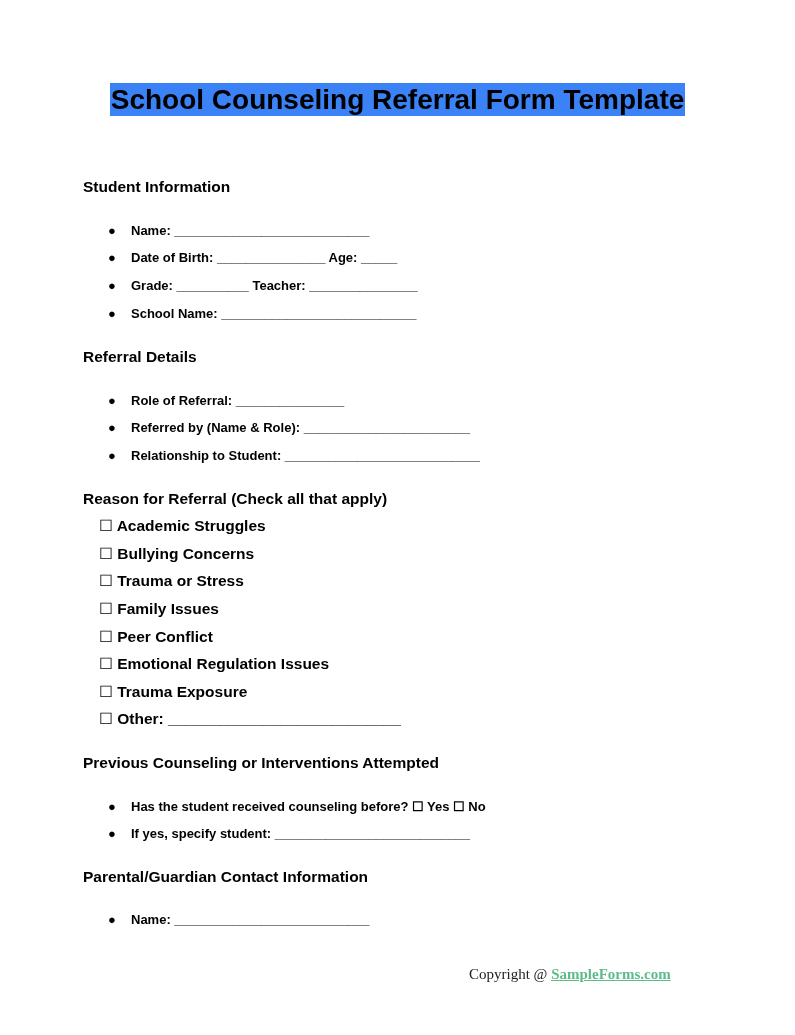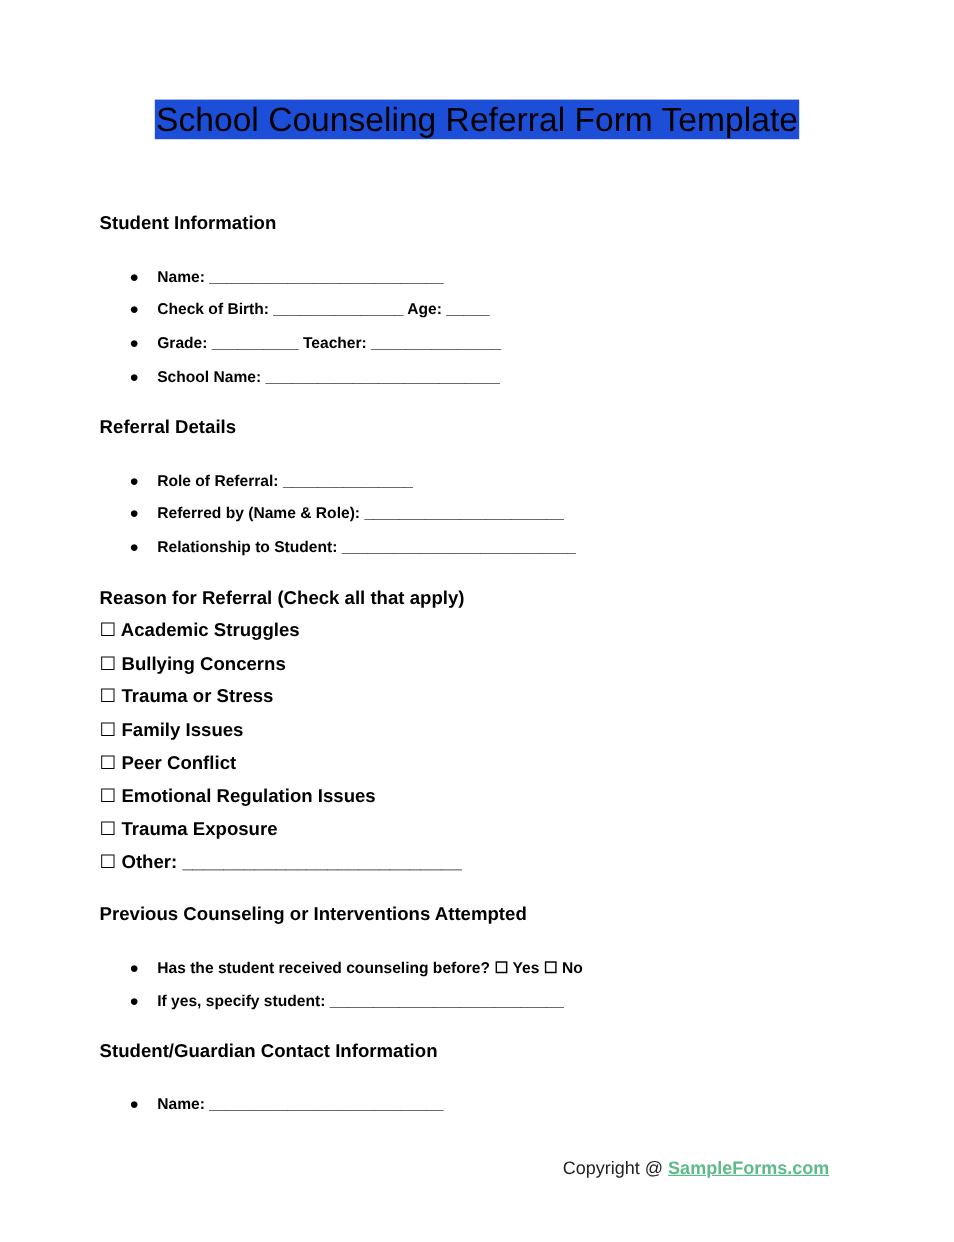--- a/index.html
+++ b/index.html
@@ -1,39 +1,39 @@
 <!DOCTYPE html>
 <html><head>
 <meta charset="utf-8">
 <style>
   html, body { margin: 0; padding: 0; background: #ffffff; }
   body { width: 795px; height: 1035px; position: relative; overflow: hidden;
          font-family: "Liberation Sans", sans-serif; color: #000; }
   .title-wrap { position: absolute; top: 83px; left: 0; width: 795px; text-align: center; }
-  .title { display: inline-block; background: #1d4ed8; font-weight: normal; font-size: 28px;
+  .title { display: inline-block; background: #3b82f6; font-weight: bold; font-size: 28px;
            line-height: 33px; padding: 0 1px; letter-spacing: 0px; }
   .heading { position: absolute; left: 83px; font-weight: bold; font-size: 15.5px; line-height: 20px; text-align: center; }
   .bullet-row { position: absolute; left: 108px; font-weight: bold; font-size: 13px; line-height: 20px; white-space: nowrap; }
   .bullet-row .dot { display: inline-block; width: 23px; }
-  .check-row { position: absolute; left: 83px; font-weight: bold; font-size: 15.5px; line-height: 20px; white-space: nowrap; text-align: center; }
+  .check-row { position: absolute; left: 99px; font-weight: bold; font-size: 15.5px; line-height: 20px; white-space: nowrap; text-align: center; }
   .box { font-weight: normal; }
   .footer { position: absolute; top: 964px; left: 469px; font-size: 15px; line-height: 20px;
-            font-family: Liberation Sans, sans-serif; color: #222; white-space: nowrap; }
+            font-family: Liberation Serif, serif; color: #222; white-space: nowrap; }
   .footer a { color: #5dbb8a; font-weight: bold; text-decoration: underline; }
 </style>
 </head>
 <body>
 
 <div class="title-wrap">
   <span class="title">School Counseling Referral Form Template</span>
 </div>
 
 <div class="heading" style="top:177px">Student Information</div>
 <div class="bullet-row" style="top:221px"><span class="dot">●</span><span>Name: ___________________________</span></div>
-<div class="bullet-row" style="top:248px"><span class="dot">●</span><span>Check of Birth: _______________ Age: _____</span></div>
+<div class="bullet-row" style="top:248px"><span class="dot">●</span><span>Date of Birth: _______________ Age: _____</span></div>
 <div class="bullet-row" style="top:276px"><span class="dot">●</span><span>Grade: __________ Teacher: _______________</span></div>
 <div class="bullet-row" style="top:304px"><span class="dot">●</span><span>School Name: ___________________________</span></div>
 
 <div class="heading" style="top:347px">Referral Details</div>
 <div class="bullet-row" style="top:391px"><span class="dot">●</span><span>Role of Referral: _______________</span></div>
 <div class="bullet-row" style="top:418px"><span class="dot">●</span><span>Referred by (Name &amp; Role): _______________________</span></div>
 <div class="bullet-row" style="top:446px"><span class="dot">●</span><span>Relationship to Student: ___________________________</span></div>
 
 <div class="heading" style="top:489px">Reason for Referral (Check all that apply)</div>
 <div class="check-row" style="top:516px"><span class="box">☐</span> <span>Academic Struggles</span></div>
@@ -42,16 +42,16 @@
 <div class="check-row" style="top:599px"><span class="box">☐</span> <span>Family Issues</span></div>
 <div class="check-row" style="top:627px"><span class="box">☐</span> <span>Peer Conflict</span></div>
 <div class="check-row" style="top:654px"><span class="box">☐</span> <span>Emotional Regulation Issues</span></div>
 <div class="check-row" style="top:682px"><span class="box">☐</span> <span>Trauma Exposure</span></div>
 <div class="check-row" style="top:709px"><span class="box">☐</span> <span>Other: ___________________________</span></div>
 
 <div class="heading" style="top:753px">Previous Counseling or Interventions Attempted</div>
 <div class="bullet-row" style="top:797px"><span class="dot">●</span><span>Has the student received counseling before? ☐ Yes ☐ No</span></div>
 <div class="bullet-row" style="top:824px"><span class="dot">●</span><span>If yes, specify student: ___________________________</span></div>
 
-<div class="heading" style="top:867px">Student/Guardian Contact Information</div>
+<div class="heading" style="top:867px">Parental/Guardian Contact Information</div>
 <div class="bullet-row" style="top:910px"><span class="dot">●</span><span>Name: ___________________________</span></div>
 
 <div class="footer"><span>Copyright @ </span><a>SampleForms.com</a></div>
 
 </body></html>

